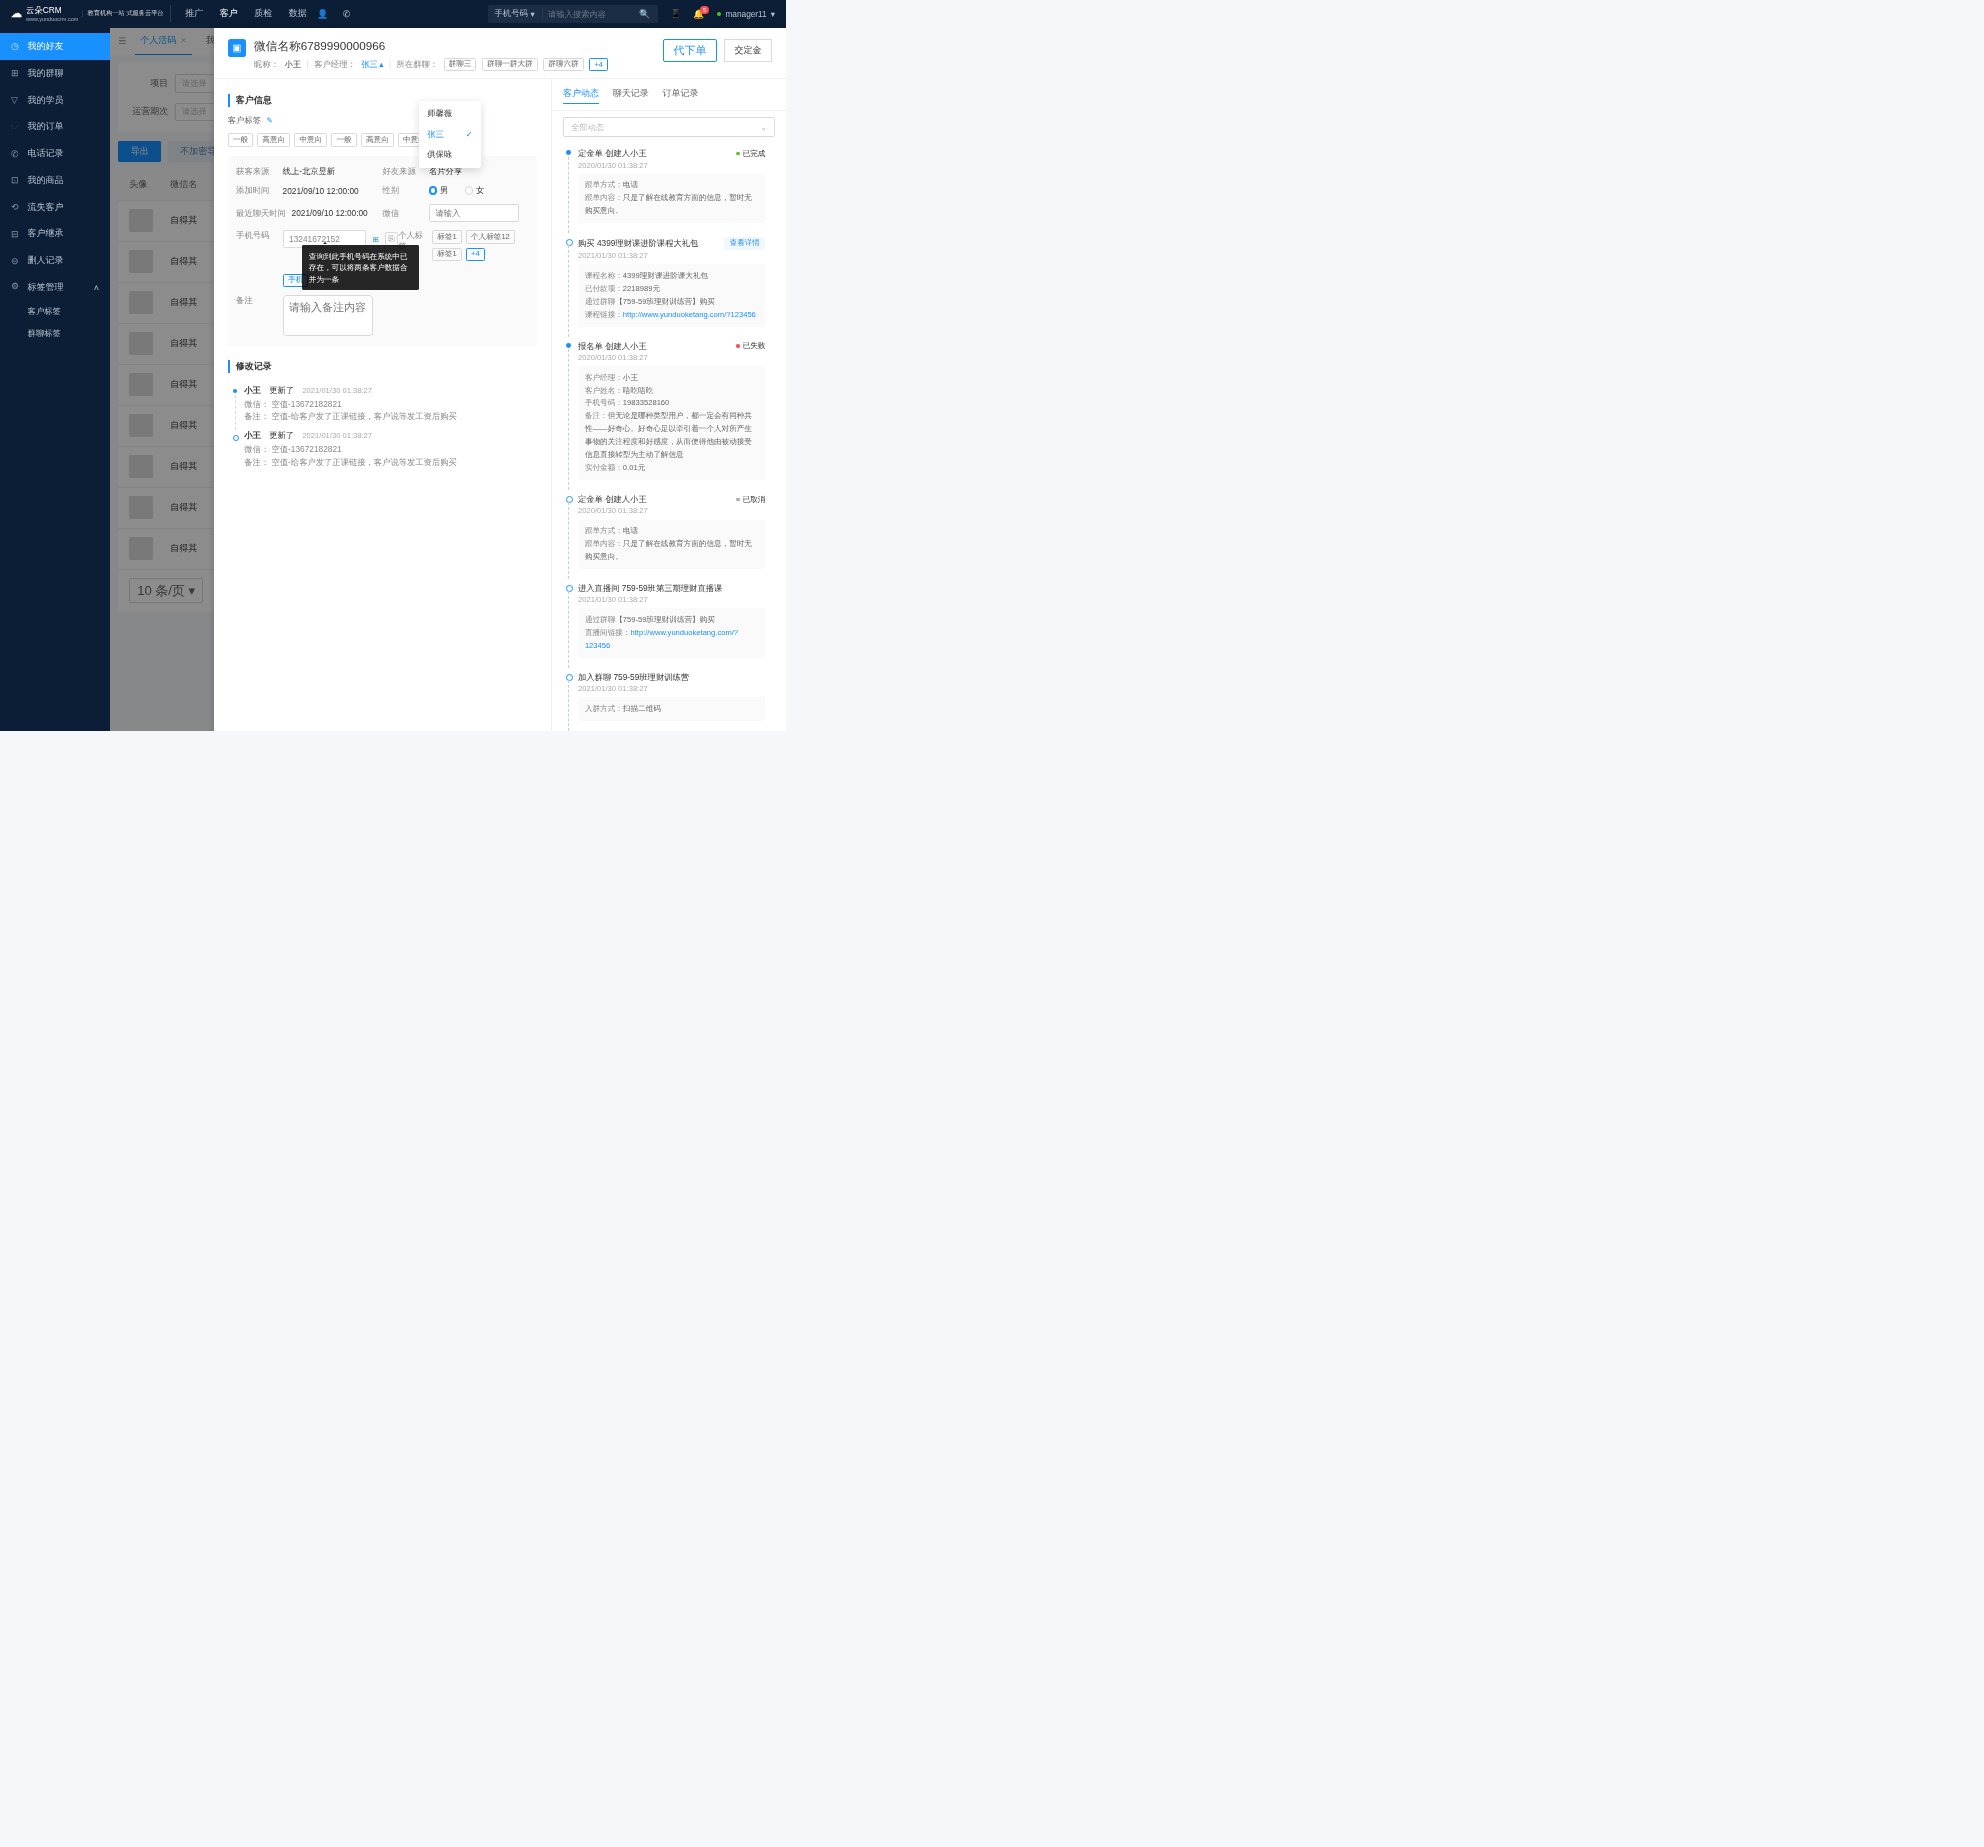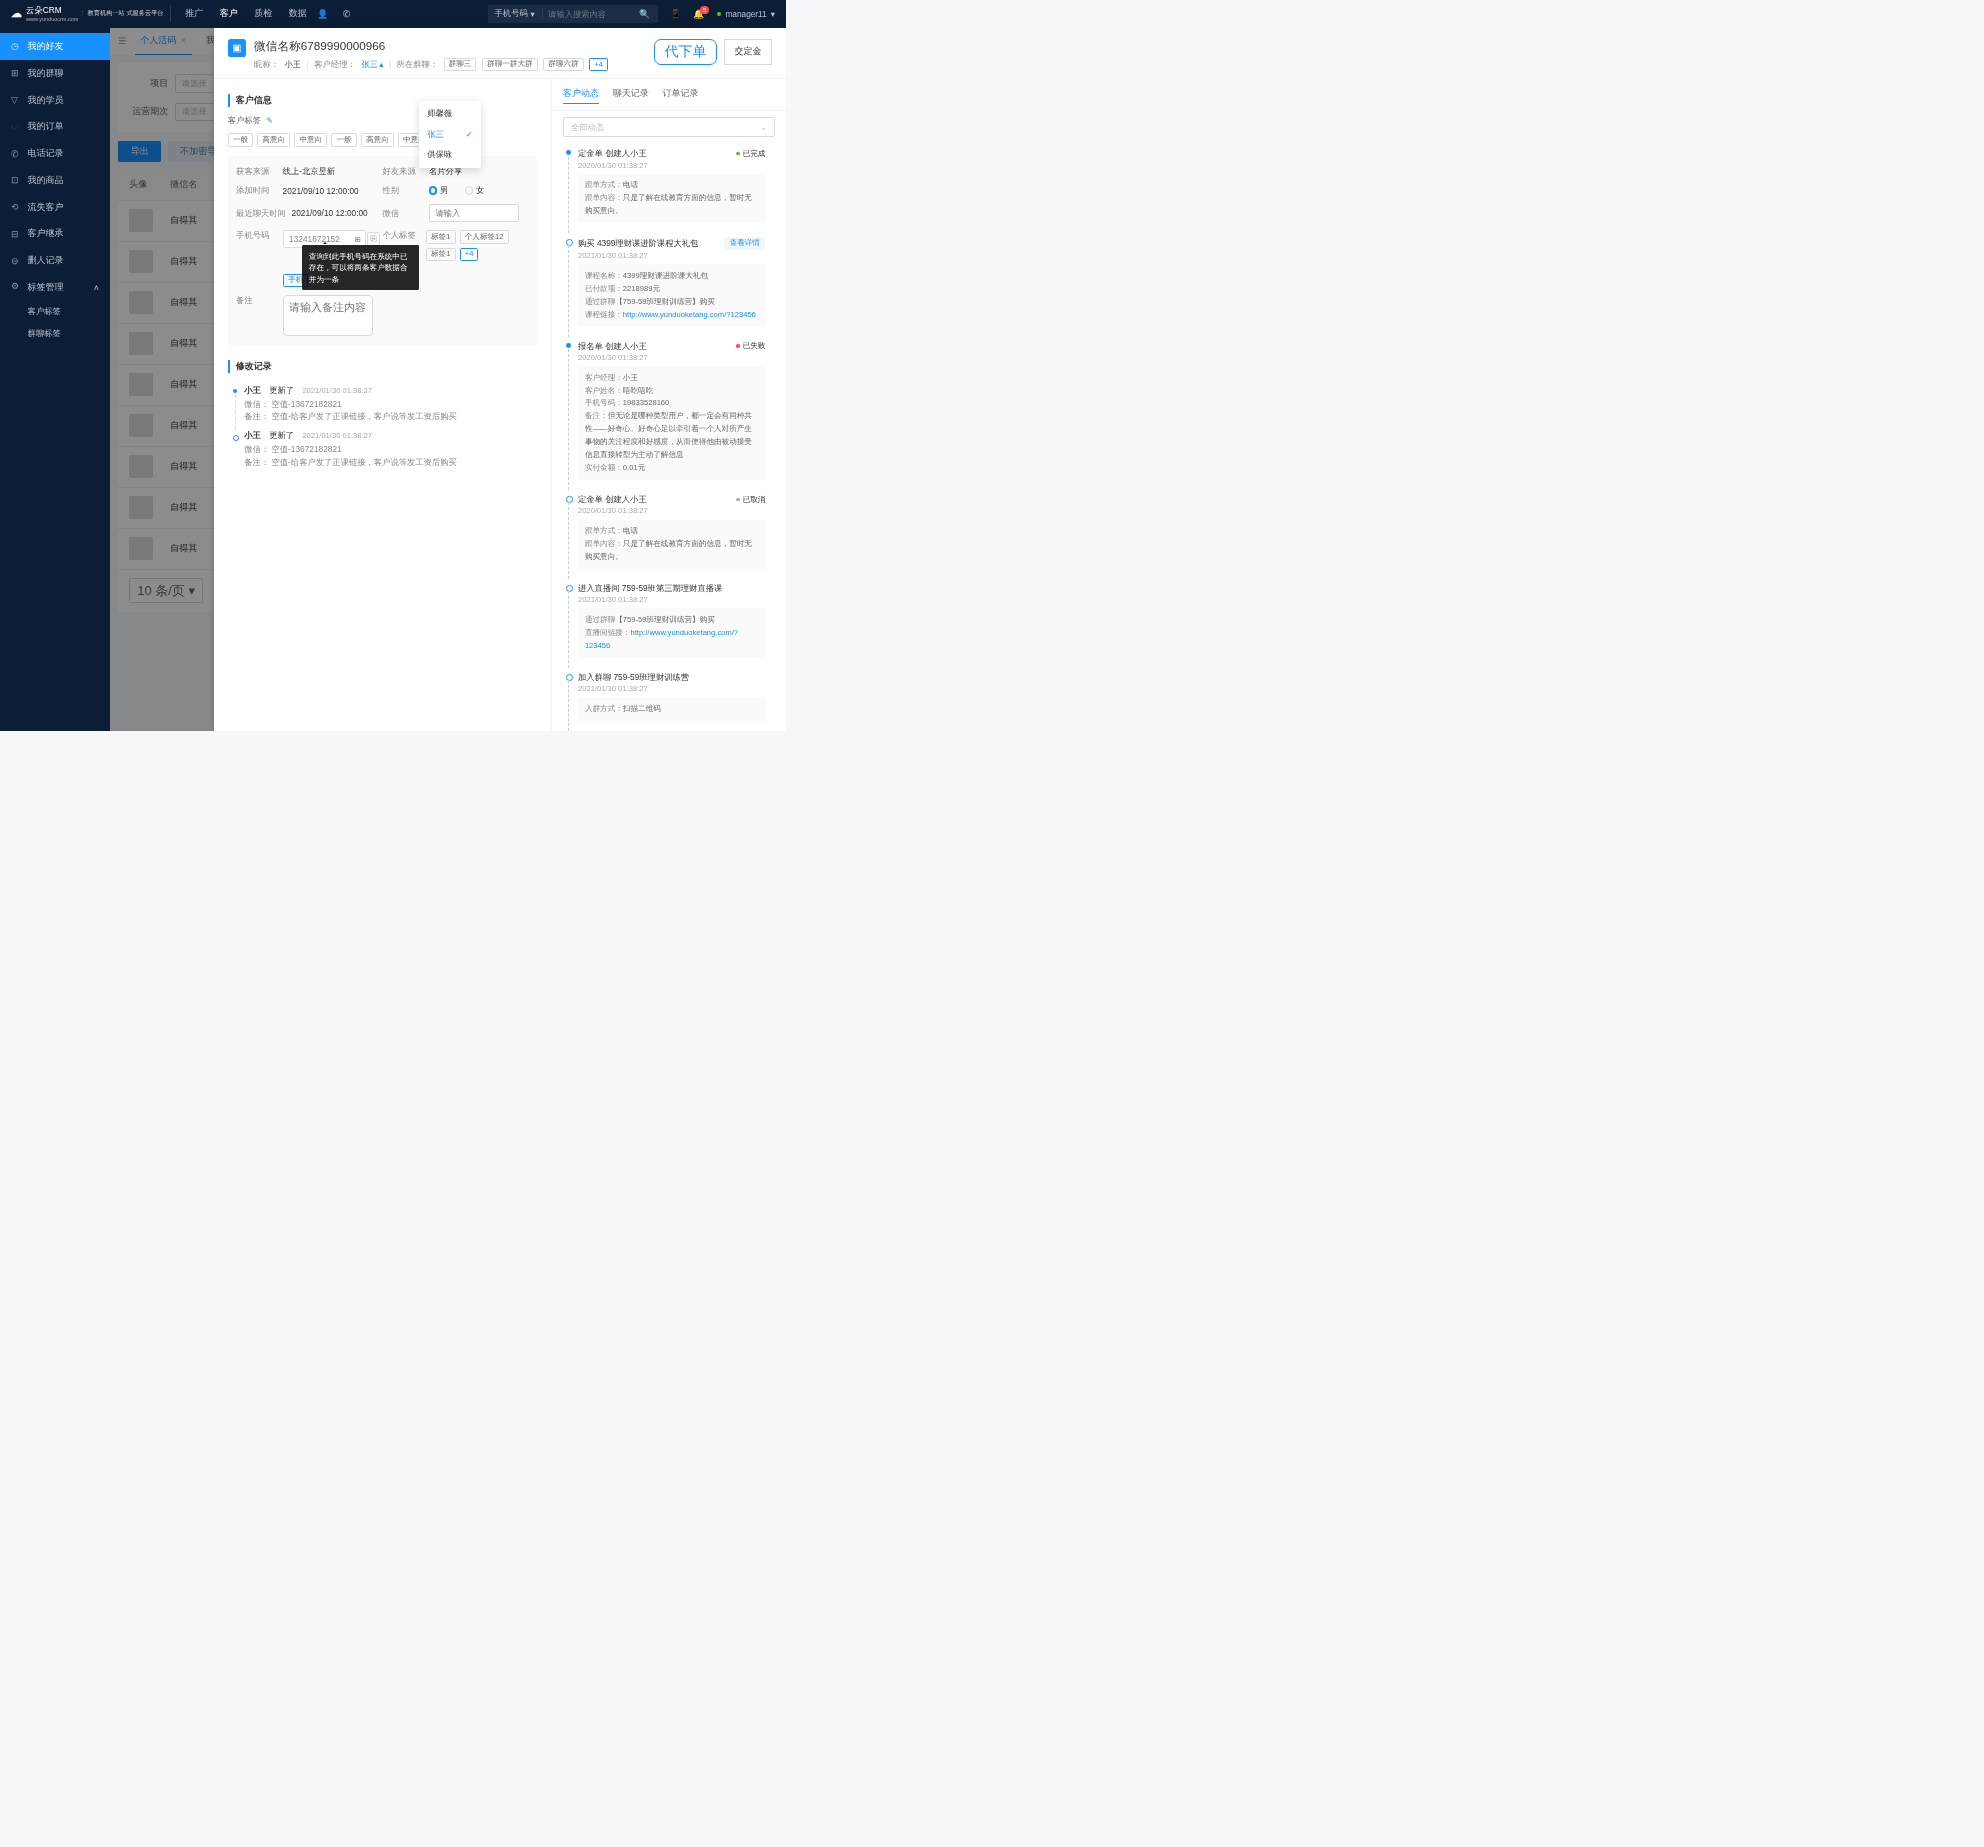--- a/index.html
+++ b/index.html
@@ -57,21 +57,21 @@
 .drawer{position:absolute;top:0;right:0;bottom:0;width:572px;background:#fff;z-index:30;display:flex;flex-direction:column;box-shadow:-1.4px 0 5.5px rgba(0,0,0,.15)}
 .drawer-head{padding:11px 13.8px 6.9px;display:flex;align-items:flex-start;gap:8.3px;border-bottom:0.7px solid #f0f0f0}
 .wx-icon{width:18px;height:18px;background:#1890ff;border-radius:2.8px;color:#fff;display:flex;align-items:center;justify-content:center;font-size:9.6px}
 .drawer-title{font-size:11.7px;font-weight:500}
 .drawer-meta{margin-top:4.1px;font-size:8.3px;color:#888;display:flex;align-items:center;gap:5.5px;flex-wrap:wrap}
 .meta-sep{color:#ddd}
 .mgr-link{color:#1890ff;display:flex;align-items:center;gap:1.4px}
 .pill{border:0.7px solid #d9d9d9;border-radius:1.4px;padding:0.7px 4.1px;font-size:7.6px;color:#666}
 .pill-plus{border:0.7px solid #1890ff;color:#1890ff;border-radius:1.4px;padding:0.7px 4.1px;font-size:7.6px}
 .drawer-actions{margin-left:auto;display:flex;gap:6.9px}
-.btn-outline{border:0.7px solid #1890ff;background:#fff;color:#1890ff;padding:3.4px 9.6px;border-radius:7px;font-size:14px}
+.btn-outline{border:0.7px solid #1890ff;background:#fff;color:#1890ff;padding:3.4px 9.6px;border-radius:2px;font-size:11px}
 .btn-plain{border:0.7px solid #d9d9d9;background:#fff;color:#333;padding:3.4px 9.6px;border-radius:0;font-size:9px}
 .drawer-body{flex:1;display:flex;overflow:hidden}
 .panel-left{width:338px;padding:9.6px 13.8px;overflow-y:auto;border-right:0.7px solid #f0f0f0}
 .panel-right{flex:1;display:flex;flex-direction:column}
 .sec-title{font-size:9px;font-weight:600;border-left:2.1px solid #1890ff;padding-left:6px;margin:5.5px 0 8.3px}
 .tag-row{display:flex;align-items:center;gap:5.5px;margin-bottom:6.9px}
 .tag-label{font-size:8.3px;color:#666}
 .edit-ic{color:#1890ff;font-size:7.6px}
 .tags{display:flex;flex-wrap:wrap;gap:4.1px;margin-bottom:9.6px}
 .info-grid{background:#fafafa;border-radius:1.4px;padding:9.6px 8.3px}
@@ -392,21 +392,21 @@
                 </div>
               <div class="info-cell">
                   <span class="info-lbl">微信</span>
                   <input class="inp" placeholder="请输入" style="">
                 </div>
             </div>
             <div class="info-row">
               <div class="info-cell" style="align-items:flex-start">
                 <span class="info-lbl">手机号码</span>
                 <div class="phone-wrap">
-                  <div style="position:relative;display:flex;align-items:center;gap:1px">
+                  <div style="position:relative;display:flex;align-items:center;gap:19px">
                     <input class="phone-inp" value="13241672152" style="">
                     <span class="phone-ic" style="position:absolute;right:19.3px">⊞</span>
                     <span class="phone-ic2">⎘</span>
                   </div>
                   <div class="tooltip">查询到此手机号码在系统中已存在，可以将两条客户数据合并为一条</div>
                 </div>
               </div>
               <div class="info-cell" style="align-items:flex-start">
                   <span class="info-lbl">个人标签</span>
                 <div style="display:flex;flex-wrap:wrap;gap:4.1px;max-width:103px">

